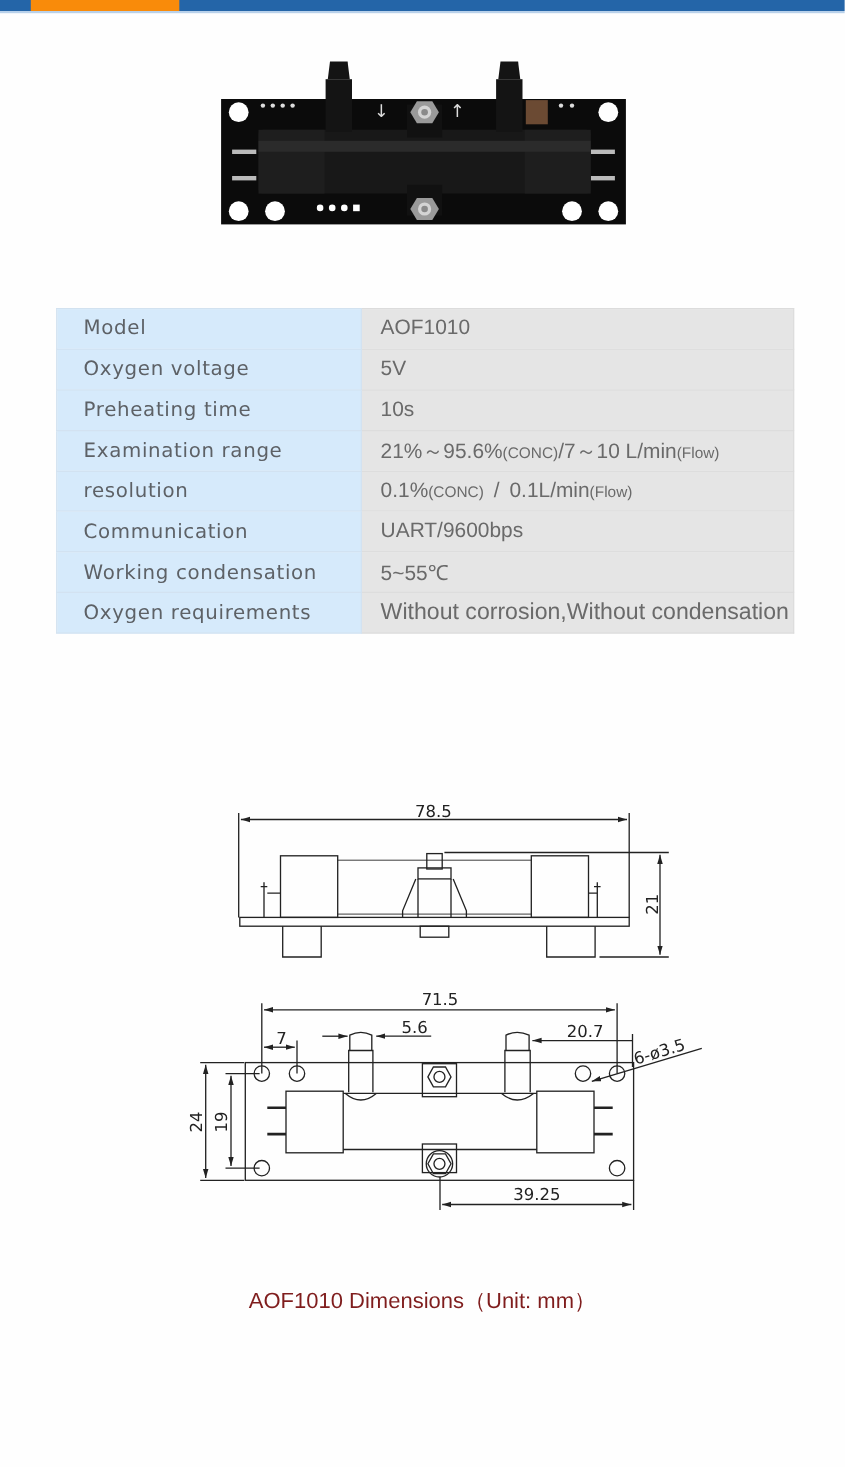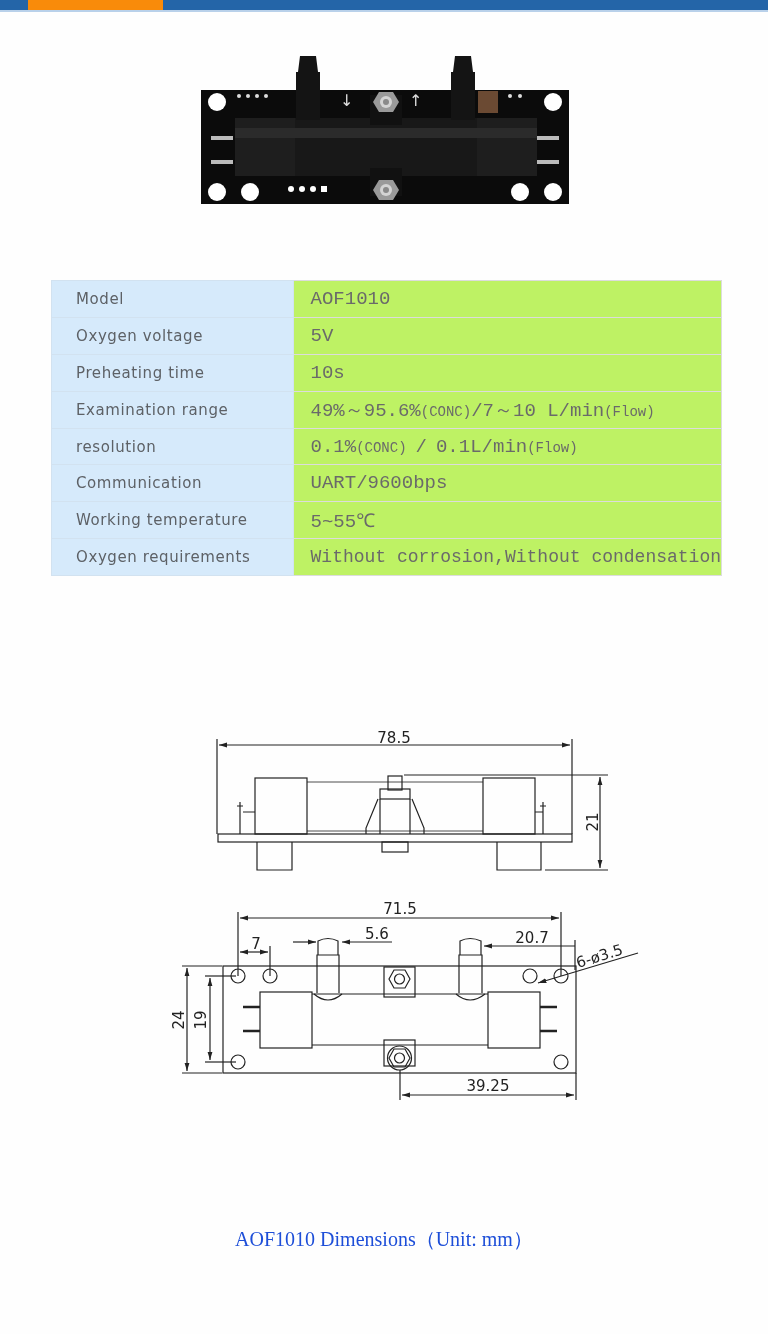--- a/index.html
+++ b/index.html
@@ -8,32 +8,32 @@
 
     .top-bar { position: absolute; left: 0; top: 0; width: 768px; height: 10px; background: #2465a8; }
     .top-bar-accent { position: absolute; left: 28px; top: 0; width: 135px; height: 10px; background: #f98b0a; }
     .top-bar-shadow { position: absolute; left: 0; top: 10px; width: 768px; height: 2px; background: #b9d1ea; }
 
     .product-photo { position: absolute; left: 195px; top: 50px; width: 380px; height: 160px; }
 
     .spec-table { position: absolute; left: 51px; top: 280px; width: 671px; border-collapse: collapse; }
     .spec-table td { height: 36.9px; border: 1px solid #dcdcdc; vertical-align: middle; white-space: nowrap; }
     .spec-table td.label { width: 277px; background: #d6eafb; border-color: #d2e2f0; padding-left: 24px;
-      font-family: "DejaVu Sans", sans-serif; font-size: 15px; color: #5d6166; letter-spacing: 0.6px; }
-    .spec-table td.value { background: #bef264; padding-left: 17px; font-family: Liberation Mono, monospace;
+      font-family: "DejaVu Sans", sans-serif; font-size: 18px; color: #5d6166; letter-spacing: 0.6px; }
+    .spec-table td.value { background: #e5e5e5; padding-left: 17px; font-family: Liberation Sans, sans-serif;
       font-size: 19px; color: #6a6a6a; }
-    .spec-table td.value.small { font-size: 18px; text-align: center; }
+    .spec-table td.value.small { font-size: 21px; }
     .value .sub { font-size: 14px; }
     .value .sep { margin: 0 9px; }
 
     .drawing { position: absolute; left: 0; top: 0; width: 768px; height: 1334px; pointer-events: none; }
     .drawing text { font-family: "DejaVu Sans", sans-serif; fill: #222; }
 
-    .caption { position: absolute; left: 0; width: 768px; top: 1226px; text-align: center;
-      font-family: Liberation Serif, serif; font-size: 20px; color: #1d4ed8; }
+    .caption { position: absolute; left: 0; width: 768px; top: 1169px; text-align: center;
+      font-family: Liberation Sans, sans-serif; font-size: 20px; color: #7f1d1d; }
   </style>
 </head>
 <body>
 
 <div class="top-bar"></div>
 <div class="top-bar-accent"></div>
 <div class="top-bar-shadow"></div>
 
 <svg class="product-photo" viewBox="0 0 380 160">
 
@@ -109,32 +109,32 @@
       <tr>
         <td class="label">Oxygen voltage</td>
         <td class="value">5V</td>
       </tr>
       <tr>
         <td class="label">Preheating time</td>
         <td class="value">10s</td>
       </tr>
       <tr>
         <td class="label">Examination range</td>
-        <td class="value"><span>49%～95.6%</span><span class="sub">(CONC)</span><span>/7～10 L/min</span><span class="sub">(Flow)</span></td>
+        <td class="value"><span>21%～95.6%</span><span class="sub">(CONC)</span><span>/7～10 L/min</span><span class="sub">(Flow)</span></td>
       </tr>
       <tr>
         <td class="label">resolution</td>
         <td class="value"><span>0.1%</span><span class="sub">(CONC)</span><span class="sep">/</span><span>0.1L/min</span><span class="sub">(Flow)</span></td>
       </tr>
       <tr>
         <td class="label">Communication</td>
         <td class="value">UART/9600bps</td>
       </tr>
       <tr>
-        <td class="label">Working temperature</td>
+        <td class="label">Working condensation</td>
         <td class="value">5~55℃</td>
       </tr>
       <tr>
         <td class="label">Oxygen requirements</td>
         <td class="value small">Without corrosion,Without condensation</td>
       </tr>
     </tbody>
 </table>
 
 <svg class="drawing" viewBox="0 0 768 1334" stroke="#222" fill="none" stroke-width="1.2">

